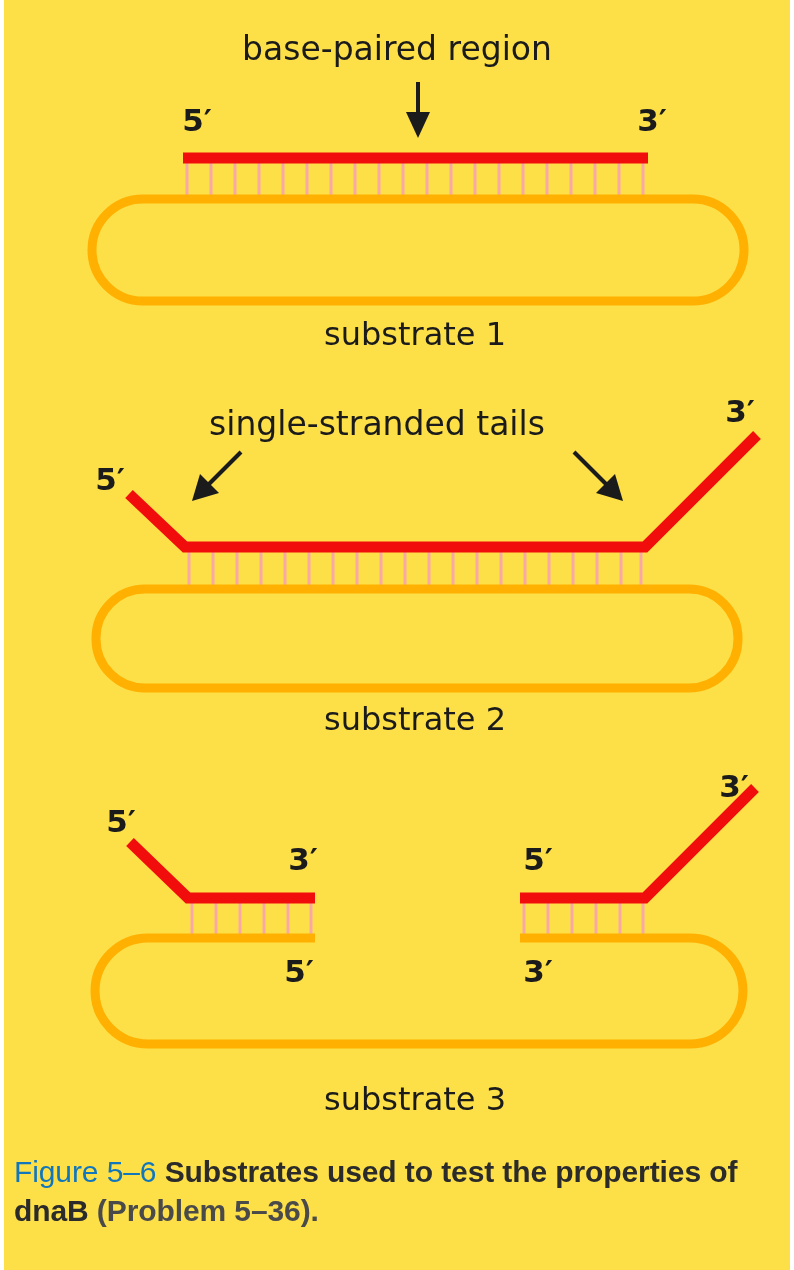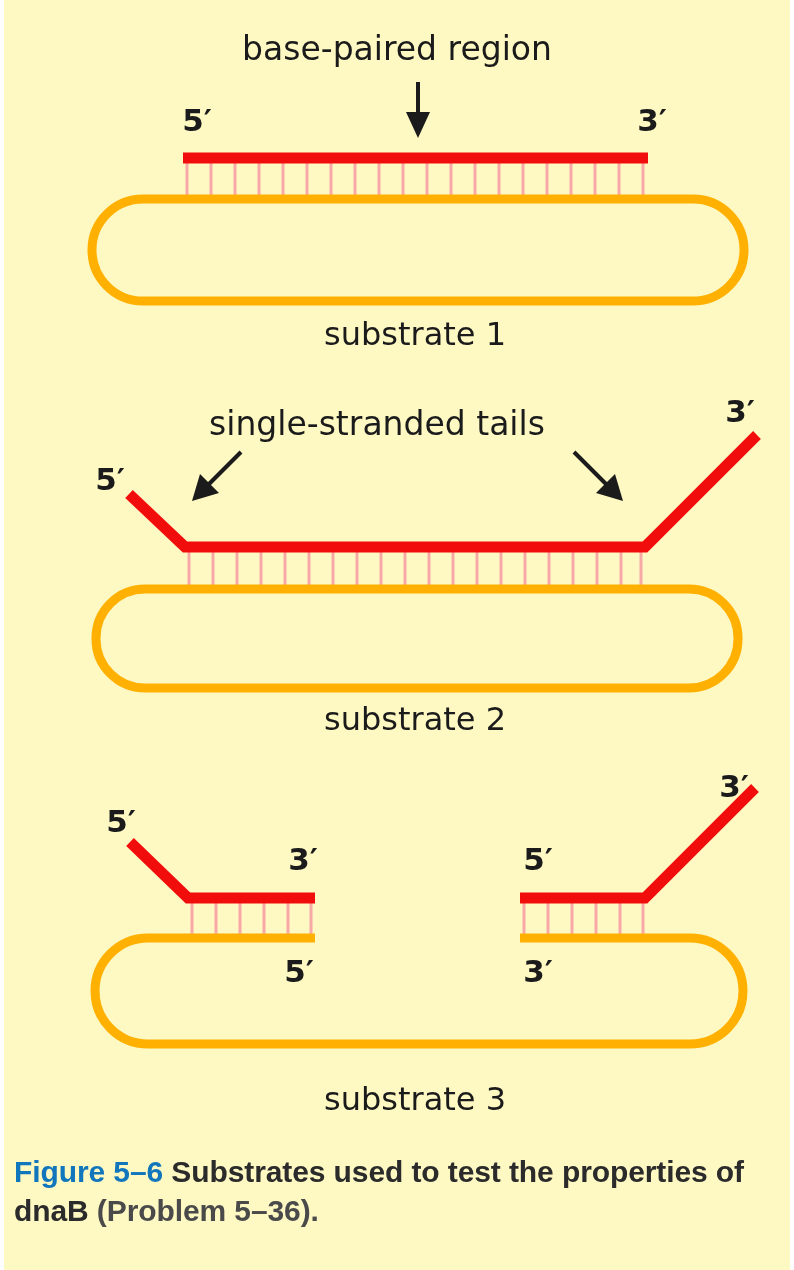--- a/index.html
+++ b/index.html
@@ -11,21 +11,21 @@
     width: 794px;
     height: 1270px;
     font-family: "Liberation Sans", sans-serif;
     position: relative;
     overflow: hidden;
   }
   .figure-root {
     position: relative;
     width: 794px;
     height: 1270px;
-    background: #fef9c3;
+    background: #fde047;
   }
   .panel {
     position: absolute;
     left: 0;
     width: 794px;
   }
   #panel-1 { top: 0px;   height: 380px; }
   #panel-2 { top: 380px; height: 370px; }
   #panel-3 { top: 750px; height: 380px; }
 
@@ -60,21 +60,21 @@
     width: 766px;
     font-family: "Liberation Sans", sans-serif;
     font-weight: 700;
     font-size: 30px;
     line-height: 1.30;
     color: #2b2b2b;
     letter-spacing: -0.1px;
   }
   .caption-tag {
     color: #1176bc;
-    font-weight: 700;
+    font-weight: 400;
     margin-top: 24px;
   }
   .caption-problem {
     font-weight: 700;
     color: #4a4a4a;
   }
   .caption-body { font-weight: 700; }
   .edge-bar {
     position: absolute;
     top: 0;

